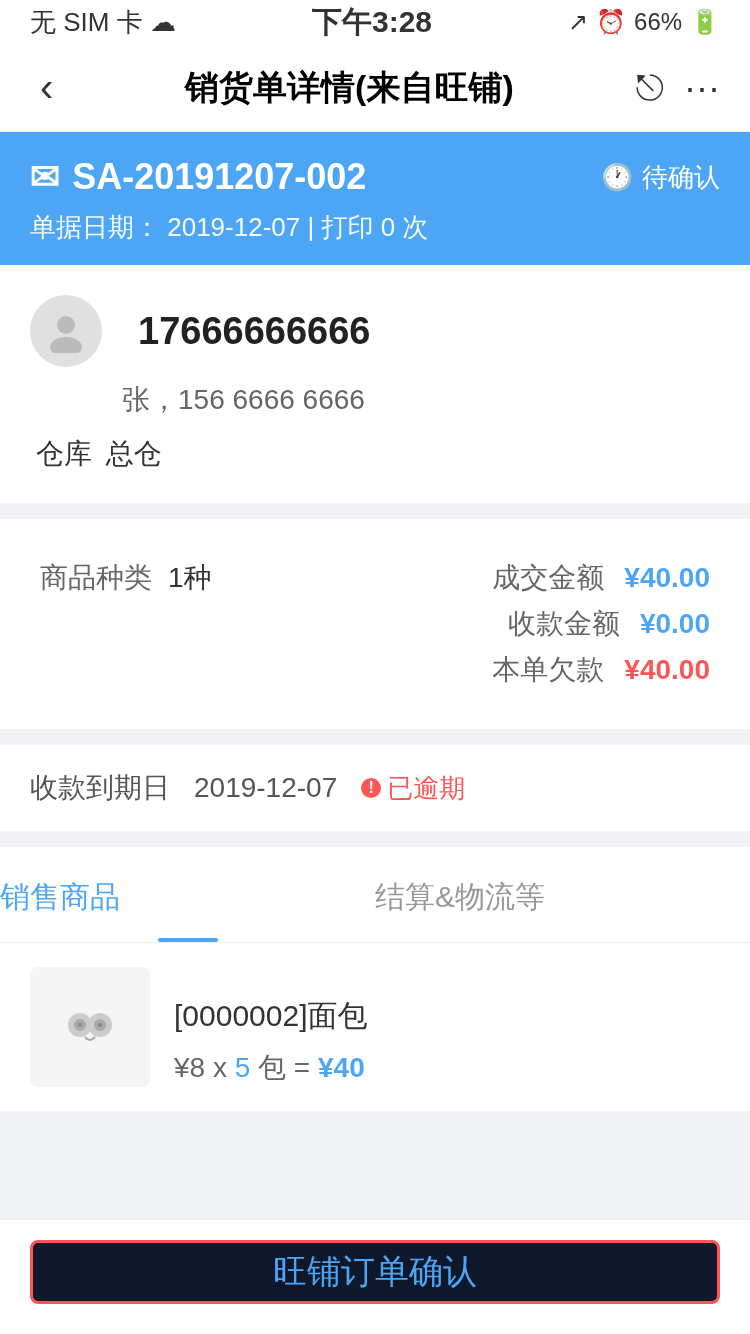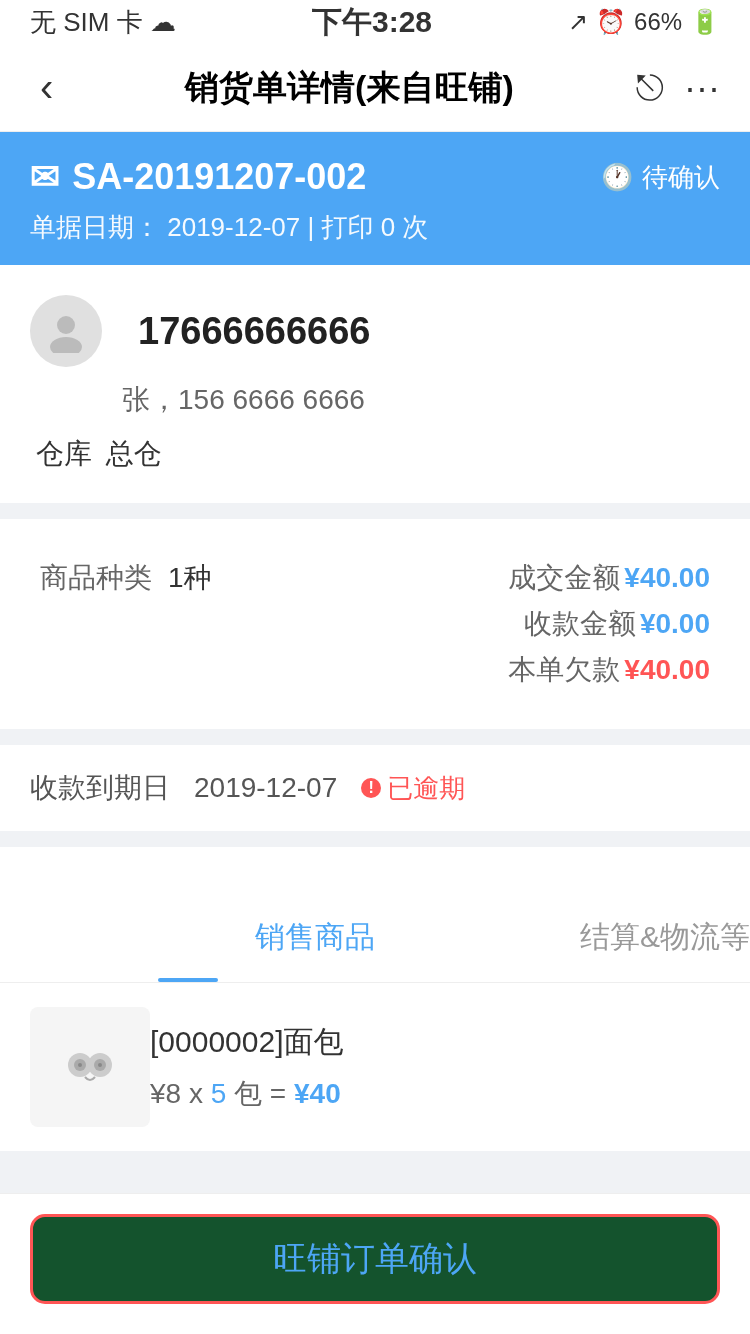--- a/index.html
+++ b/index.html
@@ -162,21 +162,21 @@
       font-weight: 500;
     }
     .summary-right {
       display: flex;
       flex-direction: column;
       align-items: flex-end;
       gap: 8px;
     }
     .amount-row {
       display: flex;
-      gap: 4px;
+      gap: 20px;
       font-size: 28px;
       align-items: center;
       text-align: center;
     }
     .amount-label { color: #666; }
     .amount-value-blue { color: #4da6f5; font-weight: 600; }
     .amount-value-red { color: #f55; font-weight: 600; }
 
     
     .due-section {
@@ -213,27 +213,26 @@
     .tabs-section {
       background: #fff;
       margin-bottom: 0;
     }
     .tabs-row {
       display: flex;
       border-bottom: 1px solid #eee;
     }
     .tab-item {
       flex: 1;
-      text-align: right;
+      text-align: left;
       padding: 30px 0 24px;
       font-size: 30px;
       color: #999;
       cursor: pointer;
       position: relative;
-      margin-top: 40px;
     }
     .tab-item.active {
       color: #4da6f5;
     }
     .tab-item.active::after {
       content: '';
       position: absolute;
       bottom: 0;
       left: 50%;
       transform: translateX(-50%);
@@ -241,21 +240,22 @@
       height: 4px;
       background: #4da6f5;
       border-radius: 2px;
     }
 
     
     .product-section {
       background: #fff;
       padding: 24px 30px;
       display: flex;
-      align-items: center;
+      align-items: flex-end;
+      gap: 24px;
     }
     .product-thumb {
       width: 120px;
       height: 120px;
       background: #f5f5f5;
       border-radius: 8px;
       display: flex;
       align-items: center;
       justify-content: center;
       flex-shrink: 0;
@@ -288,24 +288,24 @@
       position: fixed;
       bottom: 0;
       left: 0;
       width: 750px;
       background: #fff;
       padding: 20px 30px 30px;
       border-top: 1px solid #eee;
     }
     .confirm-btn {
       width: 100%;
-      height: 90px;
-      background: #14532d;
+      height: 64px;
+      background: #0f172a;
       border: 3px solid #f55;
-      border-radius: 15px;
+      border-radius: 8px;
       font-size: 34px;
       color: #4da6f5;
       font-weight: 500;
       cursor: pointer;
       display: flex;
       align-items: center;
       justify-content: center;
     }
   </style>
 </head>

